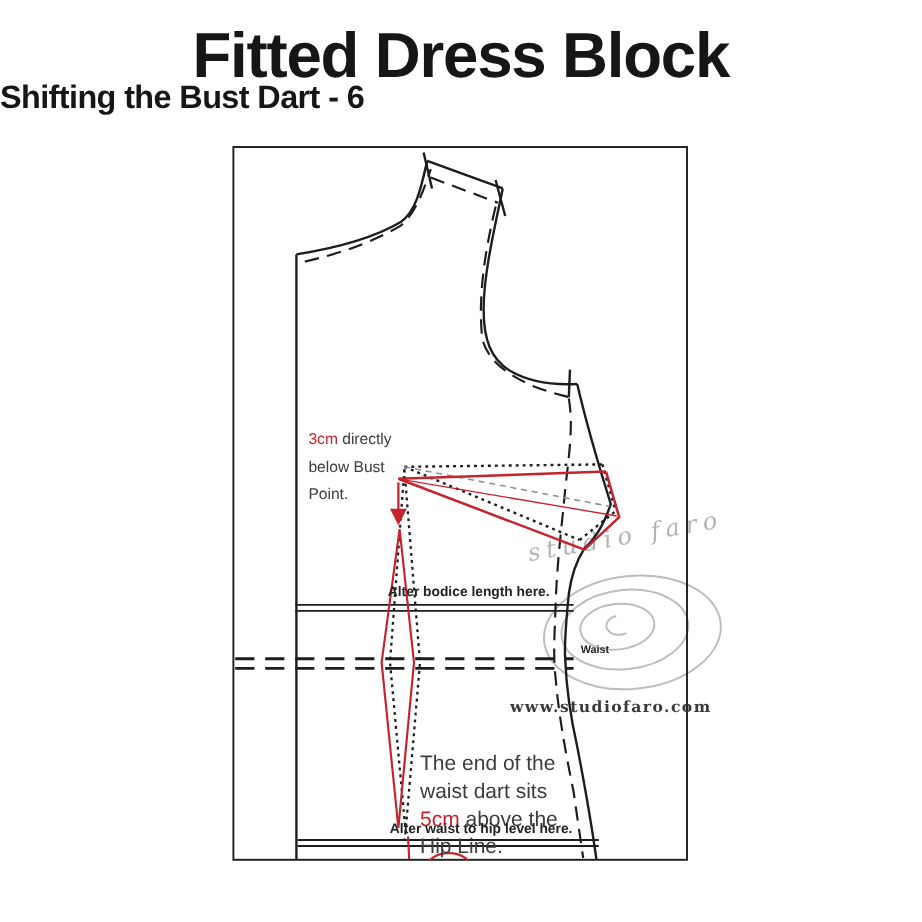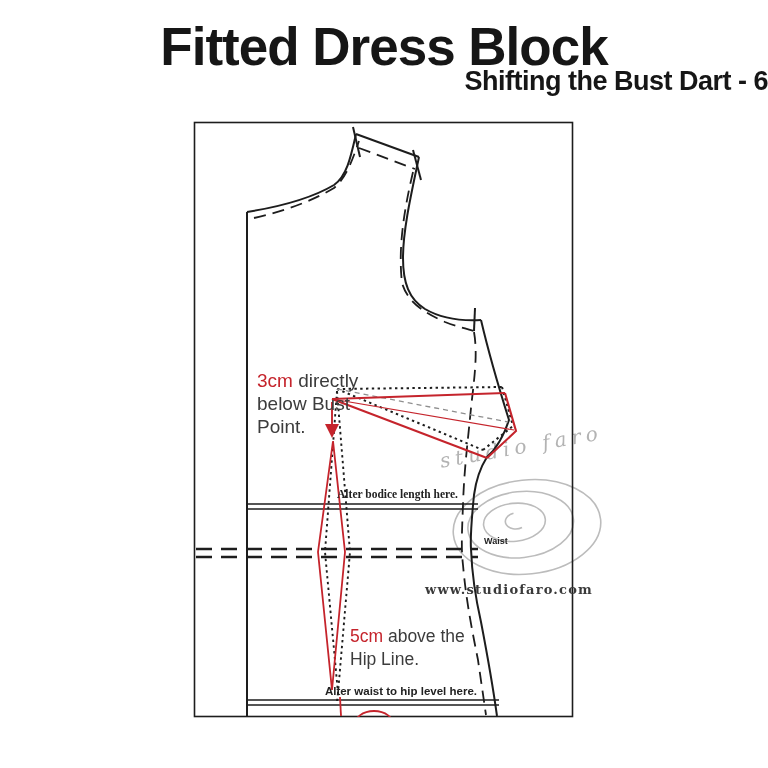--- a/index.html
+++ b/index.html
@@ -12,33 +12,33 @@
   body{
     width:768px;height:768px;position:relative;background:#ffffff;
     font-family:"Liberation Sans",sans-serif;overflow:hidden;
   }
   .abs{position:absolute;}
   .title{
     left:0;right:0;top:16px;text-align:center;
     font-size:53px;font-weight:600;letter-spacing:-1px;color:#161616;
   }
   .subtitle{
-    left:0;right:0;top:66px;text-align:right;
+    left:0;right:0;top:66px;text-align:left;
     font-size:27px;font-weight:600;letter-spacing:-0.5px;color:#161616;
   }
   .note{
     color:var(--note);white-space:pre-line;line-height:23px;
   }
   .note .hl{color:var(--red);}
-  .note1{left:257px;top:346px;font-size:19px;}
+  .note1{left:257px;top:331px;font-size:13px;}
   .note2{left:350px;top:602px;font-size:17.5px;}
   .small-label{
     font-size:11.5px;font-weight:600;color:#222;white-space:nowrap;
   }
-  .alter1{right:310px;top:488px;font-family:Liberation Serif, serif;}
+  .alter1{right:310px;top:488px;}
   .alter2{right:291px;top:685px;}
   .waist-label{left:440px;top:536px;font-size:9px;font-weight:700;color:#222;margin-left:44px;}
   .wm-script{
     left:438px;top:449px;color:#b3b3b3;
     font-family:"DejaVu Serif",serif;font-style:italic;
     font-size:20px;letter-spacing:5px;
     transform:rotate(-10deg);transform-origin:left top;white-space:nowrap;
   }
   .wm-url{
     left:425px;top:582px;color:#3a3a3a;
@@ -143,19 +143,21 @@
   <span class="hl">3cm</span><span> directly
 below Bust
 Point.</span>
 </div>
 
 <div class="abs small-label alter1">Alter bodice length here.</div>
 
 <div class="abs waist-label">Waist</div>
 
 <div class="abs note note2">
-  <span class="hl">5cm</span><span> above the
+  <span>The end of the
+waist dart sits
+</span><span class="hl">5cm</span><span> above the
 Hip Line.</span>
 </div>
 
 <div class="abs small-label alter2">Alter waist to hip level here.</div>
 
 <div class="abs wm-url">www.studiofaro.com</div>
 
 </body></html>

